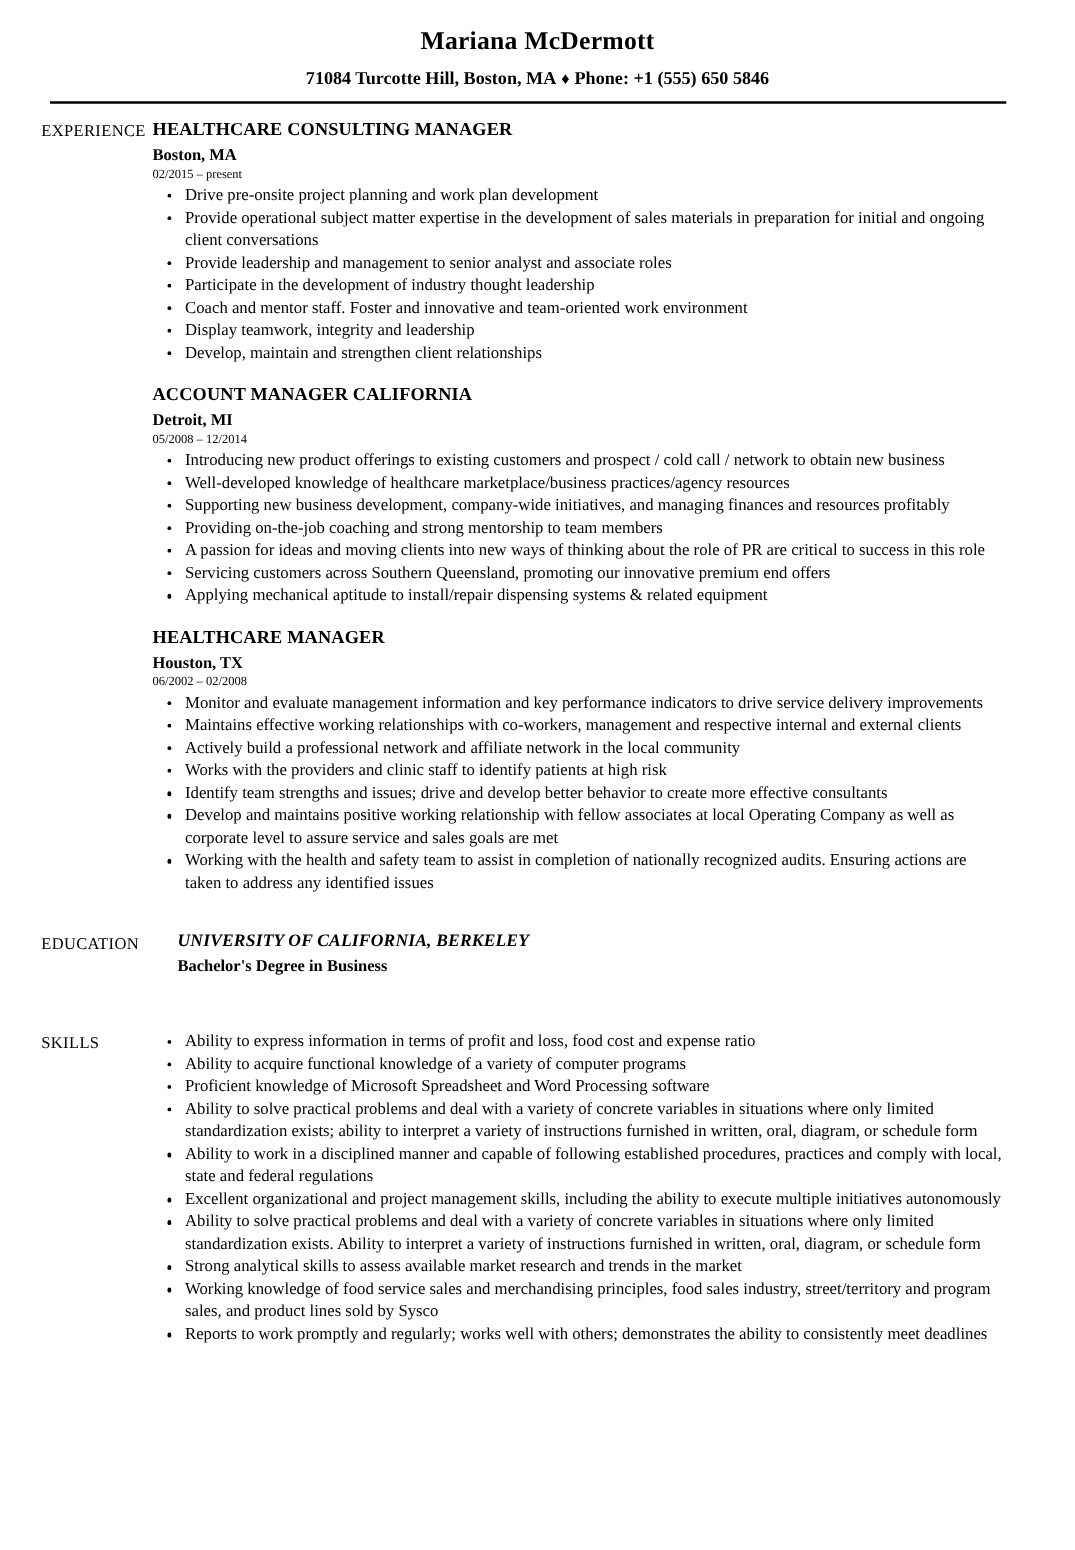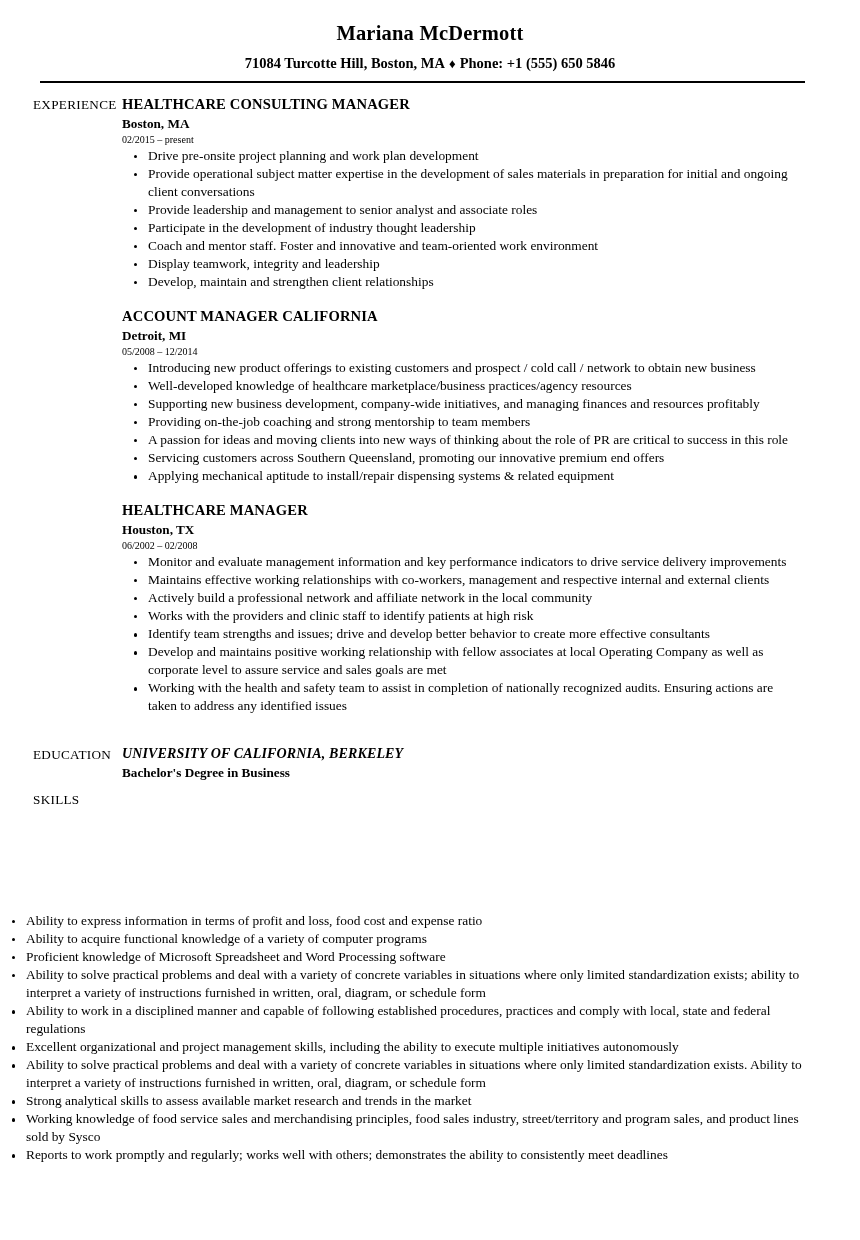--- a/index.html
+++ b/index.html
@@ -127,22 +127,22 @@
     letter-spacing: 0.15px;
     line-height: 1.35;
     font-style: italic;
   }
   .edu-degree {
     font-weight: bold;
     font-size: 13.2px;
     line-height: 1.35;
   }
 
-  .section-education { margin-top: 30px; }
-  .section-skills { margin-top: 8px; flex-direction: column; }
+  .section-education { margin-top: 30px; gap: 20px; }
+  .section-skills { margin-top: 42px; }
 </style>
 </head>
 <body>
 
 <div class="page">
 
   <div class="header">
     <div class="name">Mariana McDermott</div>
     <div class="contact">
       <span>71084 Turcotte Hill, Boston, MA</span><span class="sep">♦</span><span>Phone: +1 (555) 650 5846</span>

